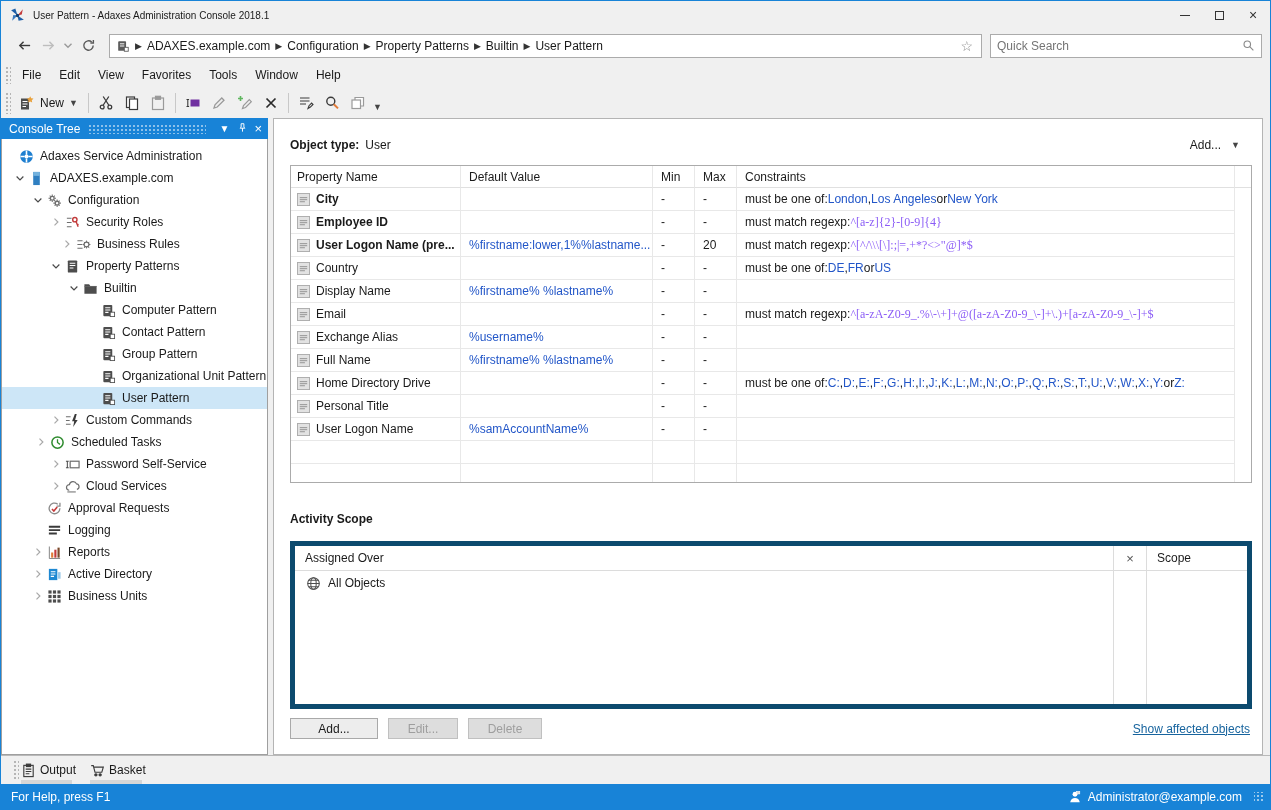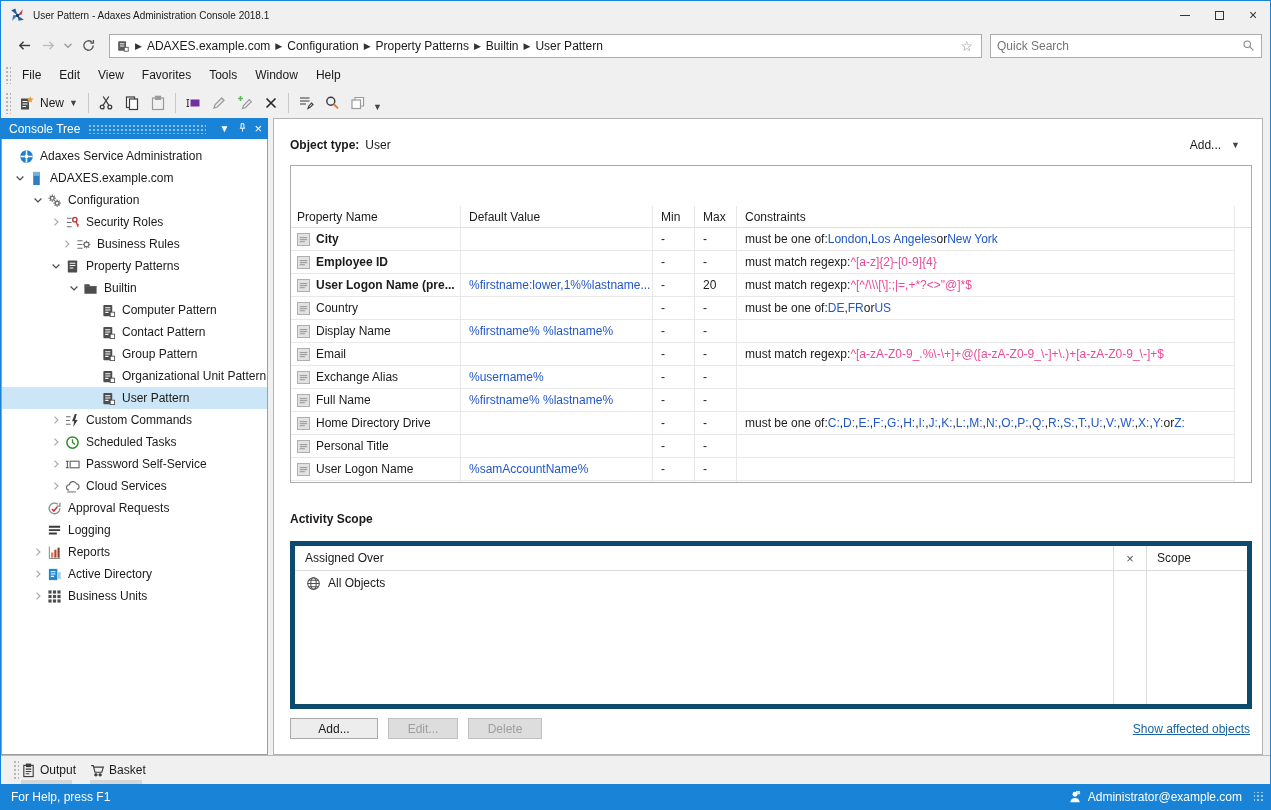--- a/index.html
+++ b/index.html
@@ -73,27 +73,27 @@
 
   
   .ptable { margin-top:9px; height:318px; border:1px solid #ABABAB; display:flex; flex-direction:column; overflow:hidden; }
   .prow { display:flex; flex:0 0 auto; }
   .pcell { border-right:1px solid #e8e8e8; border-bottom:1px solid #e8e8e8; display:flex; align-items:center; padding:0 8px; overflow:hidden; white-space:nowrap; }
   .c-name { width:170px; flex:0 0 auto; padding-left:6px; }
   .c-def  { width:192px; flex:0 0 auto; color:#2256C8; }
   .c-min, .c-max { width:42px; flex:0 0 auto; }
   .c-con  { flex:1; min-width:0; }
   .c-scroll { width:11px; flex:0 0 auto; border-bottom:none; border-right:none; }
-  .phead .pcell { height:22px; border-bottom:1px solid #e0e0e0; color:#1a1a1a;margin-top:40px; }
+  .phead .pcell { height:22px; border-bottom:1px solid #e0e0e0; color:#1a1a1a; }
   .pdata .pcell { height:23px; }
   .pfill { flex:1; }
   .pname-ic { width:13px; height:13px; margin-right:6px; flex:0 0 auto; }
   .bold { font-weight:bold; }
   .cv { color:#2256C8; }
-  .cr { color:#ec4899; }
+  .cr { color:#8b5cf6;font-family:Liberation Serif, serif; }
 
   .as-heading { margin-top:29px; font-weight:bold; }
 
   
   .stable { margin-top:15px; height:168px; border:5px solid #0c4a6e; display:flex; }
   .s-col1 { flex:1; display:flex; flex-direction:column; }
   .s-colx { width:34px; flex:0 0 auto; border-left:1px solid #dcdcdc; border-right:1px solid #dcdcdc; }
   .s-col3 { width:100px; flex:0 0 auto; }
   .s-hdr { height:25px; display:flex; align-items:center; padding-left:10px; }
   .s-colx .s-hdr { justify-content:center; padding-left:0; color:#555; font-size:13px; }
@@ -472,21 +472,21 @@
               </svg>
             </span>
             <span class="ticon">
               <svg viewBox="0 0 16 16">
                 <path d="M1 4h5M1 8h4M1 12h5" stroke="#6e6e6e" stroke-width="1.2" fill="none"></path>
                 <path d="M10.5 1L7.5 8.7h2.3L8.7 15l4.8-7.6h-2.7L12.5 1z" fill="#3a3a3a"></path>
               </svg>
             </span>
             <span>Custom Commands</span>
           </div>
-          <div class="tree-item" style="padding-left:46px">
+          <div class="tree-item" style="padding-left:31px">
             <span class="expander">
               <svg viewBox="0 0 16 16" fill="none" stroke="#a8a8a8" stroke-width="1.6">
                 <path d="M6 3.5L10.5 8 6 12.5"></path>
               </svg>
             </span>
             <span class="ticon">
               <svg viewBox="0 0 16 16" fill="none">
                 <circle cx="8" cy="8" r="6" stroke="#2E8B2E" stroke-width="1.6"></circle>
                 <path d="M8 4.5V8l2.6 2" stroke="#2E8B2E" stroke-width="1.4"></path>
               </svg>

